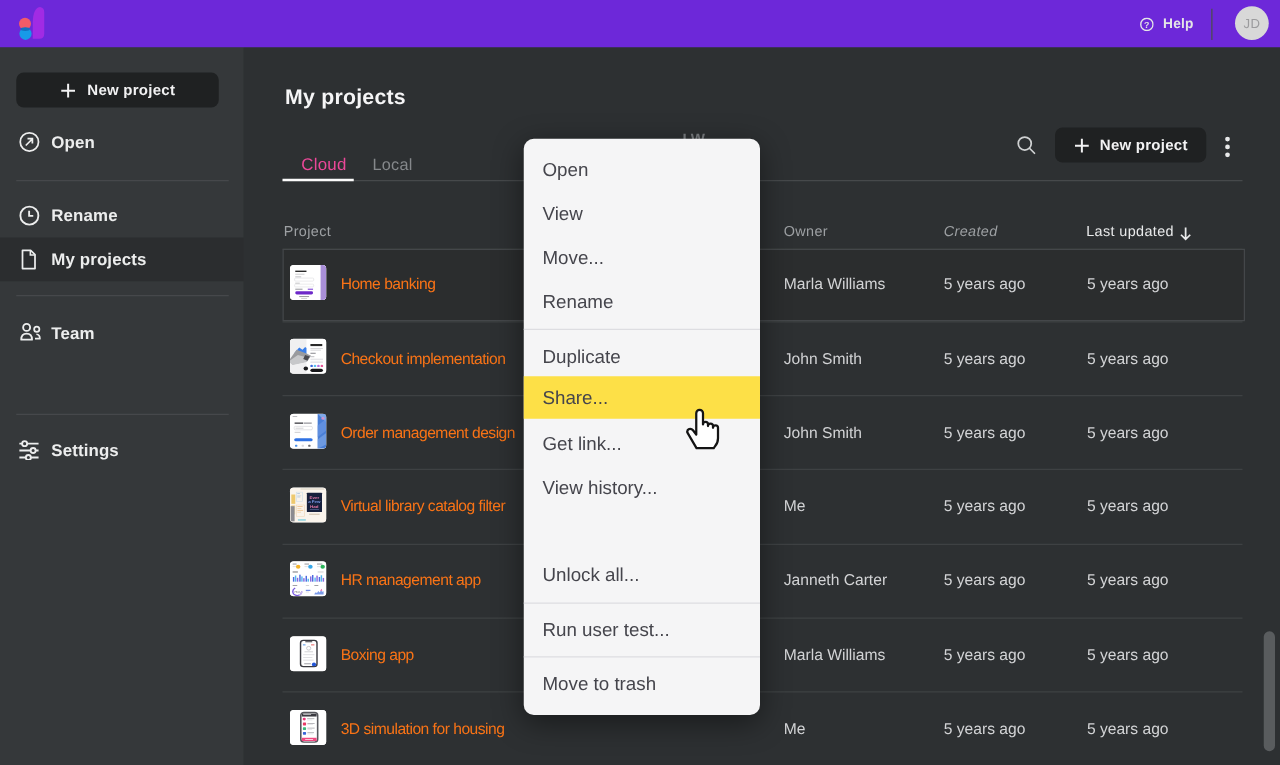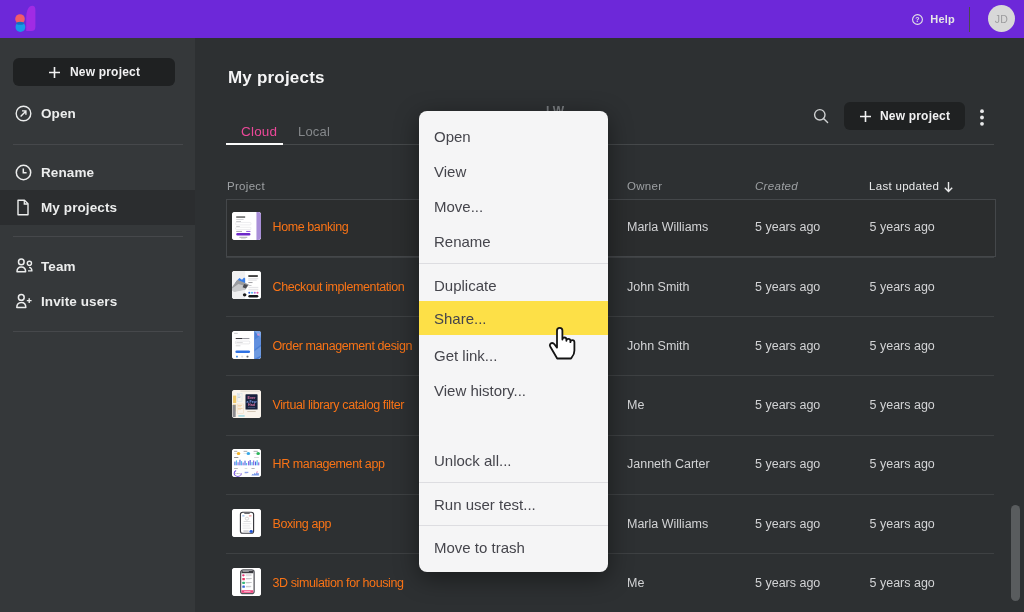--- a/index.html
+++ b/index.html
@@ -109,29 +109,30 @@
     <div class="sdiv" style="top:197.5px"></div>
     <div class="sitem" style="top:210.5px">
       <svg width="19" height="16" viewBox="0 0 19 16">
           <circle cx="6.3" cy="3.9" r="2.8" fill="none" stroke="#eceded" stroke-width="1.5"></circle>
           <path d="M2 13.7 L10.6 13.7 C10.6 10.6 8.8 8.9 6.3 8.9 C3.8 8.9 2 10.6 2 13.7 Z" fill="none" stroke="#eceded" stroke-width="1.5" stroke-linejoin="round"></path>
           <circle cx="14.4" cy="5.3" r="2.1" fill="none" stroke="#eceded" stroke-width="1.4"></circle>
           <path d="M13 12.9 L16.9 12.9 C16.9 10.7 15.7 9.5 14.1 9.4" fill="none" stroke="#eceded" stroke-width="1.4" stroke-linejoin="round"></path>
         </svg>
       <span>Team</span>
     </div>
-    <div class="sitem" style="top:245.5px">
-      <svg width="18" height="17" viewBox="0 0 18 17">
-          <circle cx="6.3" cy="4.4" r="2.9" fill="none" stroke="#eceded" stroke-width="1.5"></circle>
-          <path d="M1.8 14.5 L10.8 14.5 C10.8 11.3 9 9.5 6.3 9.5 C3.6 9.5 1.8 11.3 1.8 14.5 Z" fill="none" stroke="#eceded" stroke-width="1.5" stroke-linejoin="round"></path>
-          <path d="M14.2 5.2 L14.2 10 M11.8 7.6 L16.6 7.6" stroke="#eceded" stroke-width="1.4"></path>
-        </svg>
-      <span>Invite users</span>
-    </div>
     <div class="sdiv" style="top:292.5px"></div>
+    <div class="sitem" style="top:304.5px">
+      <svg width="16" height="16" viewBox="0 0 16 16">
+          <path d="M0.5 2.9 H16 M0.5 8.4 H16 M0.5 14 H16" stroke="#eceded" stroke-width="1.5"></path>
+          <circle cx="4.7" cy="2.9" r="2" fill="#35383a" stroke="#eceded" stroke-width="1.5"></circle>
+          <circle cx="11.5" cy="8.4" r="2" fill="#35383a" stroke="#eceded" stroke-width="1.5"></circle>
+          <circle cx="7.7" cy="14" r="2" fill="#35383a" stroke="#eceded" stroke-width="1.5"></circle>
+        </svg>
+      <span>Settings</span>
+    </div>
   </div>
 
   <div id="main">
     <div id="h1">My projects</div>
     <div class="tab" style="left:46px;color:#ec4899;">Cloud</div>
     <div class="tab" style="left:103px;color:#85888b;font-weight:400;font-size:13px;">Local</div>
     <div id="tabline"></div>
     <div id="cloudline"></div>
     <svg id="searchicon" width="16" height="16" viewBox="0 0 16 16">
         <circle cx="6.8" cy="6.8" r="5.2" fill="none" stroke="#cfd1d2" stroke-width="1.4"></circle>

